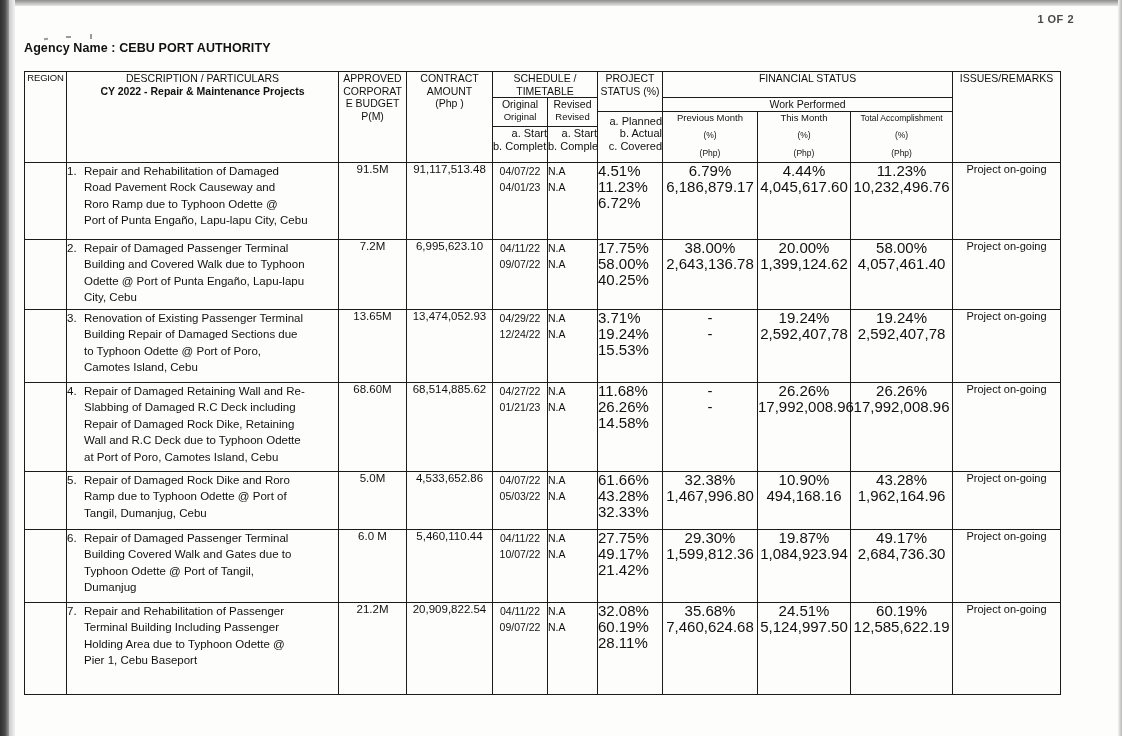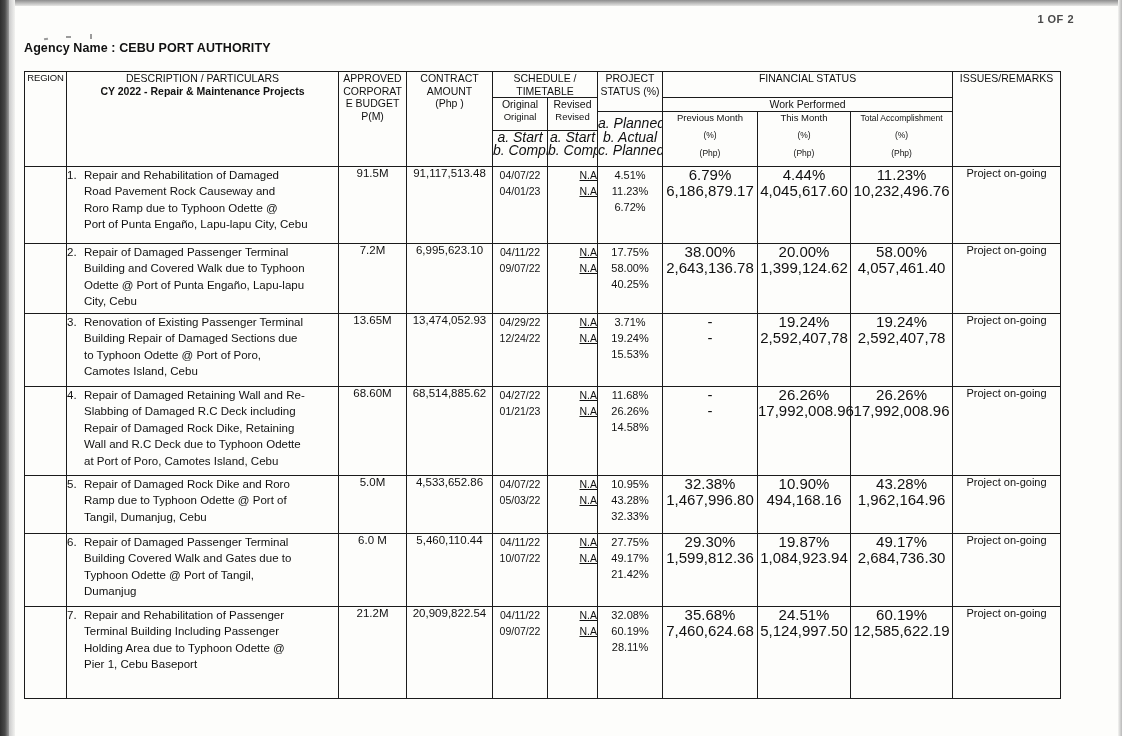--- a/index.html
+++ b/index.html
@@ -98,34 +98,34 @@
     font-size: 10.5px;
     line-height: 12.5px;
     padding: 2px 2px;
     vertical-align: middle;
   }
   .hd-region { font-size: 9.5px; letter-spacing: -.2px; }
   .hd-desc-1 { font-size: 10.5px; }
   .hd-desc-2 { font-size: 10.5px; font-weight: bold; }
   .hd-small { font-size: 9.5px; }
   .hd-tiny  { font-size: 8.5px; }
-  .hd-ital  { font-style: italic; font-size: 14px; text-align: center; padding-left: 2px; white-space: nowrap; overflow: hidden; }
+  .hd-ital  { font-size: 11px; text-align: right; padding-left: 2px; white-space: nowrap; overflow: hidden; }
   .sub-pad { padding: 1px 1px; }
 
   .stack { display: block; }
   .stack > span { display: block; }
 
   
   td.c-region   { }
   td.c-desc     { font-size: 11.5px; line-height: 16.5px; padding: 6px 6px 4px 8px; }
   td.c-budget   { font-size: 11.5px; text-align: center; padding-top: 16px; }
   td.c-contract { font-size: 11.5px; text-align: center; padding-top: 16px; margin-top: 16px; }
   td.c-dates    { font-size: 10.5px; text-align: center; padding-top: 7px; line-height: 16px; }
-  td.c-rev      { font-size: 10.5px; text-align: right; padding-top: 7px; line-height: 16px; text-decoration: underline; }
-  td.c-phys     { font-size: 11px; text-align: center; padding-top: 7px; line-height: 16px; }
+  td.c-rev      { font-size: 10.5px; text-align: left; padding-top: 7px; line-height: 16px; }
+  td.c-phys     { font-size: 15px; text-align: left; padding-top: 7px; line-height: 16px; }
   td.c-money    { font-size: 15px; text-align: center; padding-top: 7px; line-height: 16px; }
   td.c-remark   { font-size: 11px; text-align: center; padding-top: 6px; }
 
   .desc-item { display: flex; }
   .desc-num { width: 17px; flex: 0 0 17px; }
   .desc-txt { flex: 1 1 auto; }
 
   .ln { display: block; }
 </style>
 </head>
@@ -241,21 +241,21 @@
       <td class="hd-ital" style="line-height:13px;padding-bottom:3px">
         <span class="ln">a. Start</span>
         <span class="ln">b. Completion</span>
       </td>
       <td class="hd-ital" style="line-height:13px;padding-bottom:3px">
         <span class="ln">a. Start</span>
         <span class="ln">b. Completio</span>
       </td>
       <td class="hd-ital" style="line-height:13px;padding-bottom:9px;border-top:none">
         <span class="ln">b. Actual</span>
-        <span class="ln">c. Planned</span>
+        <span class="ln">c. Covered</span>
       </td>
     </tr>
   </thead>
 
   <tbody>
       <tr style="height: 77px;">
         <td class="c-region"></td>
         <td class="c-desc">
           <div class="desc-item">
             <div class="desc-num">1.</div>
@@ -439,21 +439,21 @@
         <td class="c-contract">4,533,652.86</td>
         <td class="c-dates">
           <span class="ln">04/07/22</span>
           <span class="ln">05/03/22</span>
         </td>
         <td class="c-rev">
           <span class="ln">N.A</span>
           <span class="ln">N.A</span>
         </td>
         <td class="c-phys">
-          <span class="ln">10.95%</span>
+          <span class="ln">61.66%</span>
           <span class="ln">43.28%</span>
           <span class="ln">32.33%</span>
         </td>
         <td class="c-money">
           <span class="ln">32.38%</span>
           <span class="ln">1,467,996.80</span>
         </td>
         <td class="c-money">
           <span class="ln">10.90%</span>
           <span class="ln">494,168.16</span>

